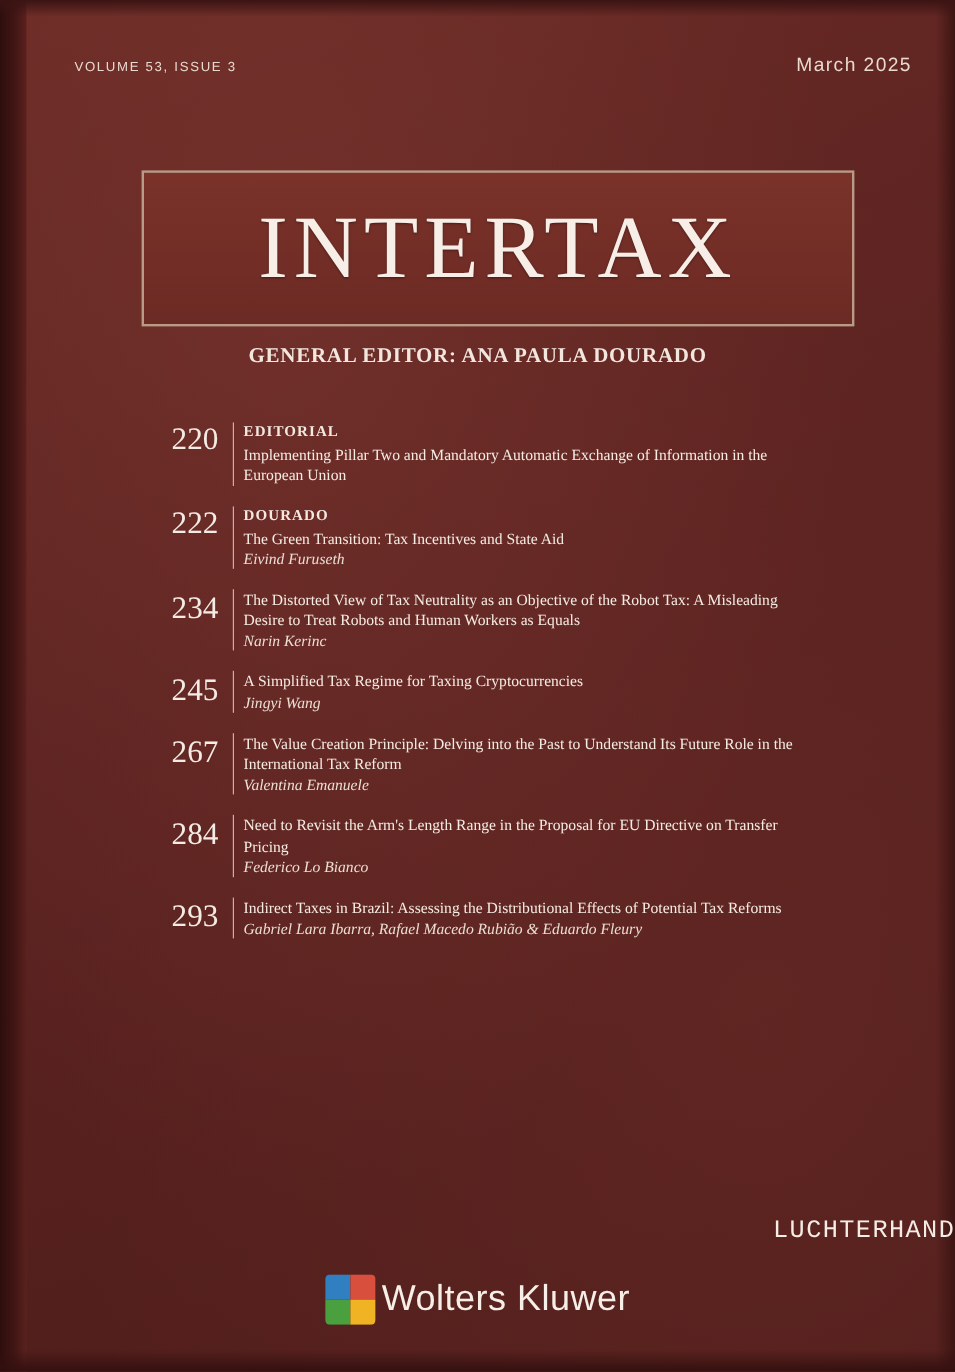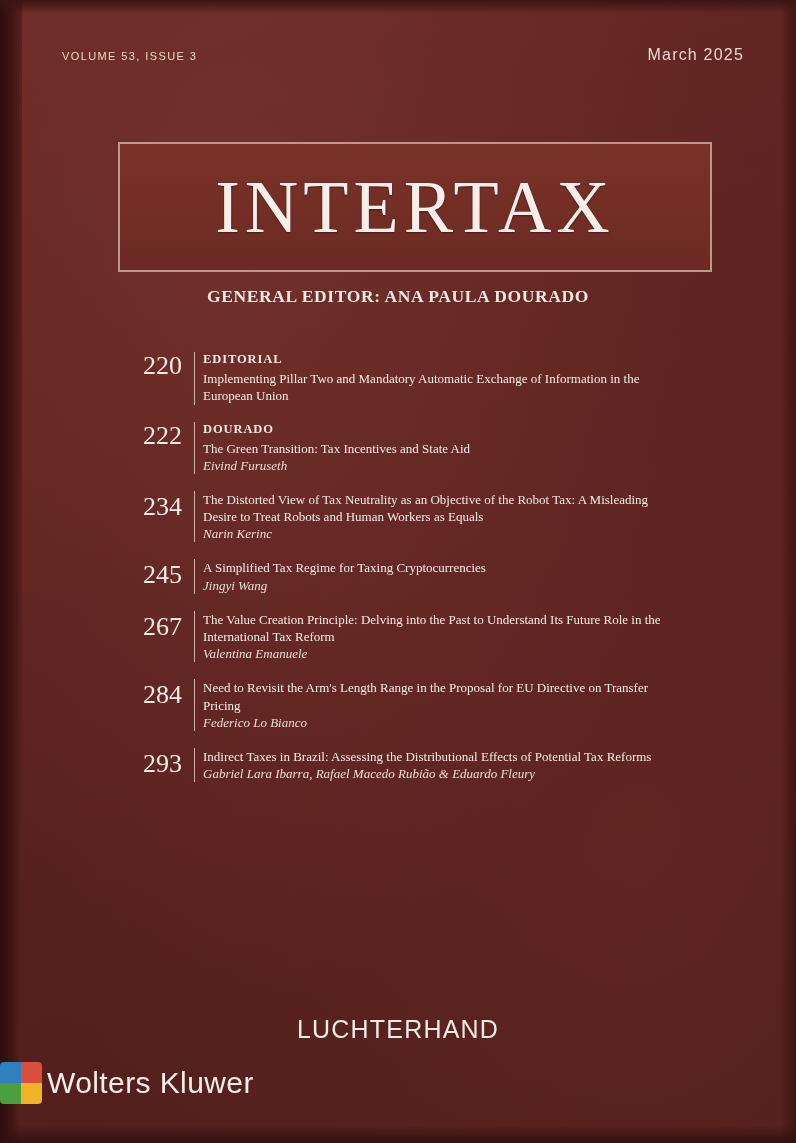--- a/index.html
+++ b/index.html
@@ -45,21 +45,21 @@
   .edge-bottom {
     position: absolute;
     left: 0; right: 0; bottom: 0;
     height: 18px;
     background: linear-gradient(0deg, #33100f 0%, rgba(90,34,31,0) 100%);
   }
 
   .masthead {
     position: absolute;
     left: 62px;
-    right: 52px;
+    right: 36px;
     top: 46px;
     display: flex;
     justify-content: space-between;
     align-items: baseline;
     color: #e9d9cf;
     font-family: "Liberation Sans", sans-serif;
     font-size: 11px;
     letter-spacing: 1.4px;
     gap: 41px;
   }
@@ -150,33 +150,33 @@
     font-style: italic;
     font-size: 13px;
     margin-top: 1px;
   }
   .entry-pad-top { padding-top: 2px; }
 
   .publisher {
     position: absolute;
     left: 0; right: 0;
     top: 1015px;
-    text-align: center;
+    text-align: right;
     color: #f4ece5;
-    font-family: Liberation Sans, sans-serif;
-    font-size: 25px;
+    font-family: Liberation Mono, monospace;
+    font-size: 21px;
     letter-spacing: 1.2px;
   }
   .brand {
     position: absolute;
     left: 0; right: 0;
     top: 1062px;
     display: flex;
     align-items: center;
-    justify-content: flex-start;
+    justify-content: center;
     gap: 5px;
   }
   .brand-logo {
     width: 42px;
     height: 42px;
     display: grid;
     grid-template-columns: 1fr 1fr;
     grid-template-rows: 1fr 1fr;
     border-radius: 4px;
     overflow: hidden;

